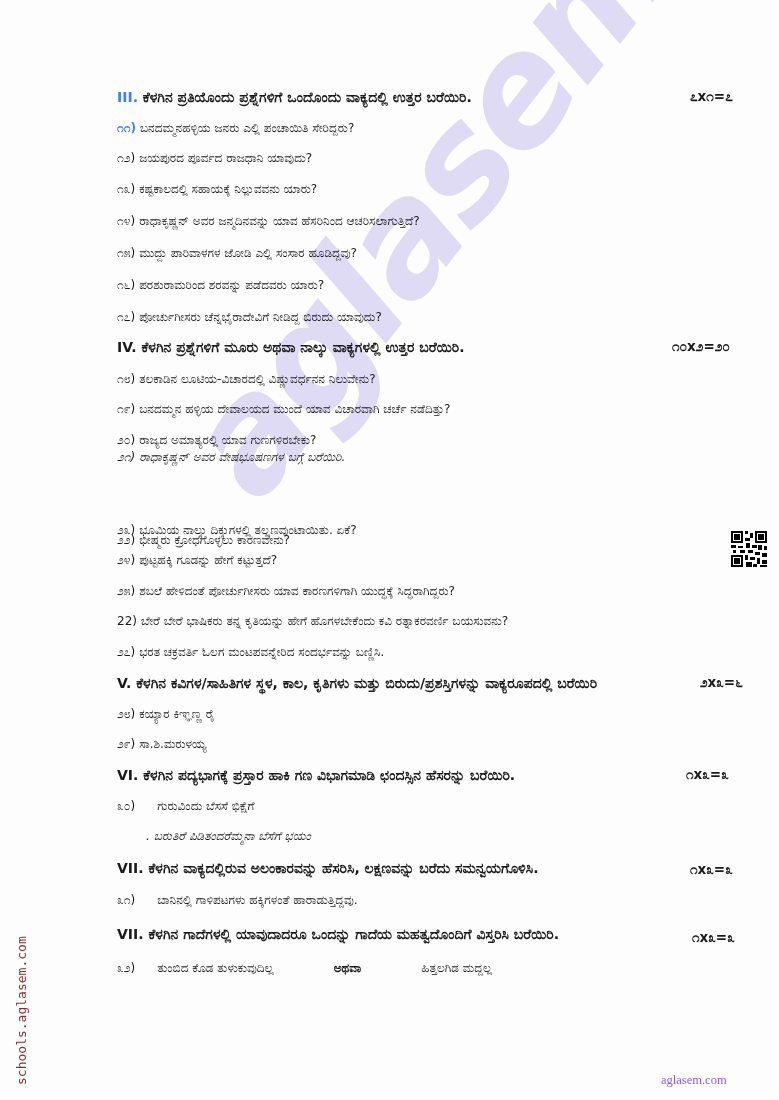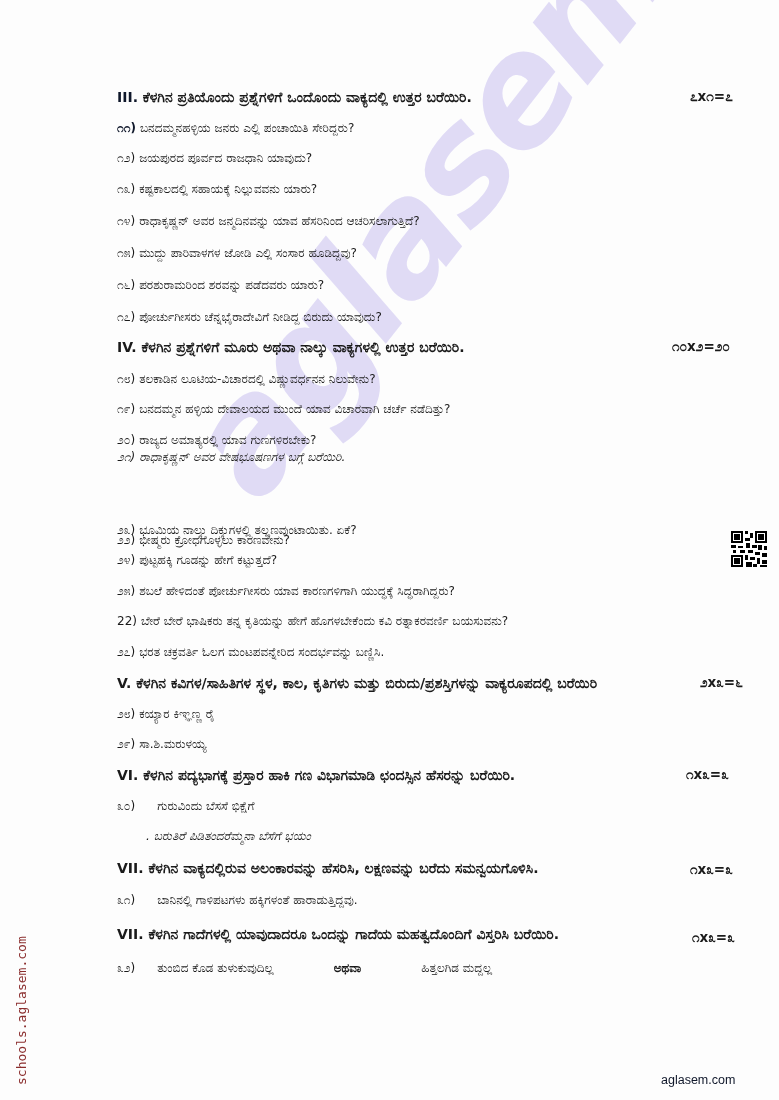--- a/index.html
+++ b/index.html
@@ -55,21 +55,21 @@
     .q-text {
       display: inline;
     }
     .marks {
       position: absolute;
       font-weight: bold;
       font-size: 13.5px;
       white-space: nowrap;
     }
     .marker-ink {
-      color: #0f172a;
+      color: #3b82f6;
       font-weight: 900;
     }
     .indent {
       left: 146px;
       font-style: italic;
     }
     .gap {
       display: inline-block;
       width: 60px;
     }
@@ -92,23 +92,23 @@
       transform-origin: left top;
       font-family: "DejaVu Sans Mono", monospace;
       font-size: 13px;
       color: #8b2e2e;
       white-space: nowrap;
     }
     .footer-url {
       position: absolute;
       left: 661px;
       top: 1073px;
-      font-family: Liberation Sans, sans-serif;
+      font-family: Liberation Serif, serif;
       font-size: 12.5px;
-      color: #0f172a;
+      color: #8b5cf6;
     }
   </style>
 </head>
 <body>
 
 <div class="page">
 
   <div class="watermark">aglasem</div>
 
   <div class="line section" style="top:88px;">

